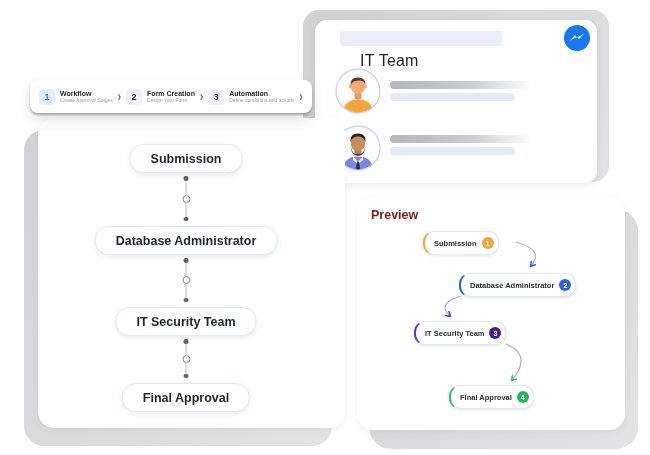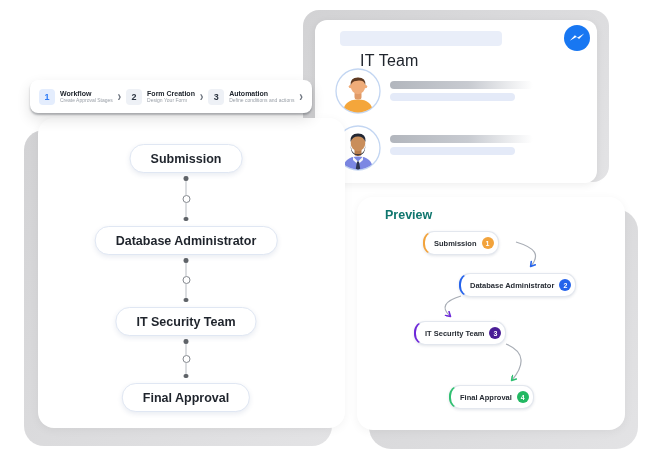--- a/index.html
+++ b/index.html
@@ -38,21 +38,21 @@
          font-weight:700;color:#1f242c;white-space:nowrap;box-shadow:0 2px 5px rgba(40,70,130,.10);}
   .wconn{position:absolute;left:148px;transform:translateX(-50%);display:flex;flex-direction:column;
          align-items:center;width:9px;}
   .wdot{width:4.5px;height:4.5px;border-radius:50%;background:#5f6368;flex:0 0 auto;}
   .wline{width:1px;flex:1;background:#b7bbc1;}
   .wring{width:6px;height:6px;border-radius:50%;border:1.3px solid #85898f;background:#fff;flex:0 0 auto;}
   
   #preview-backdrop{left:369px;top:209px;width:269px;height:240px;border-radius:22px;}
   #preview-card{position:absolute;left:357px;top:197px;width:268px;height:233px;background:#fff;
                 border-radius:16px;box-shadow:0 2px 10px rgba(0,0,0,.05);}
-  #preview-title{position:absolute;left:28px;top:11px;font-size:12.5px;font-weight:700;color:#0f766e;}
+  #preview-title{position:absolute;left:14px;top:11px;font-size:12.5px;font-weight:700;color:#7f1d1d;}
   #preview-svg{position:absolute;left:0;top:0;}
   .pnode{position:absolute;display:inline-flex;align-items:center;gap:5px;height:22px;background:#fff;
          border:1px solid #E3E7EE;border-left-width:2.5px;border-radius:11px;padding:0 4px 0 9px;
          font-size:7.5px;font-weight:700;color:#262b33;white-space:nowrap;box-shadow:0 1px 3px rgba(20,40,80,.12);}
   .pbadge{width:12px;height:12px;border-radius:50%;color:#fff;font-size:7px;font-weight:700;
           display:flex;align-items:center;justify-content:center;flex:0 0 auto;}
 </style>
 </head>
 <body>
 

